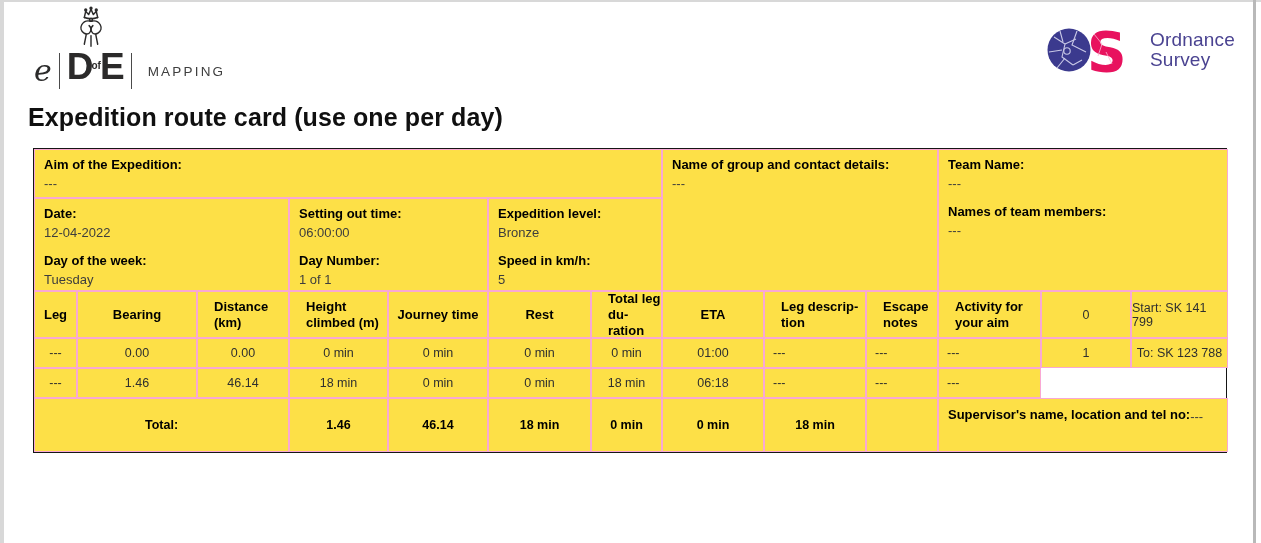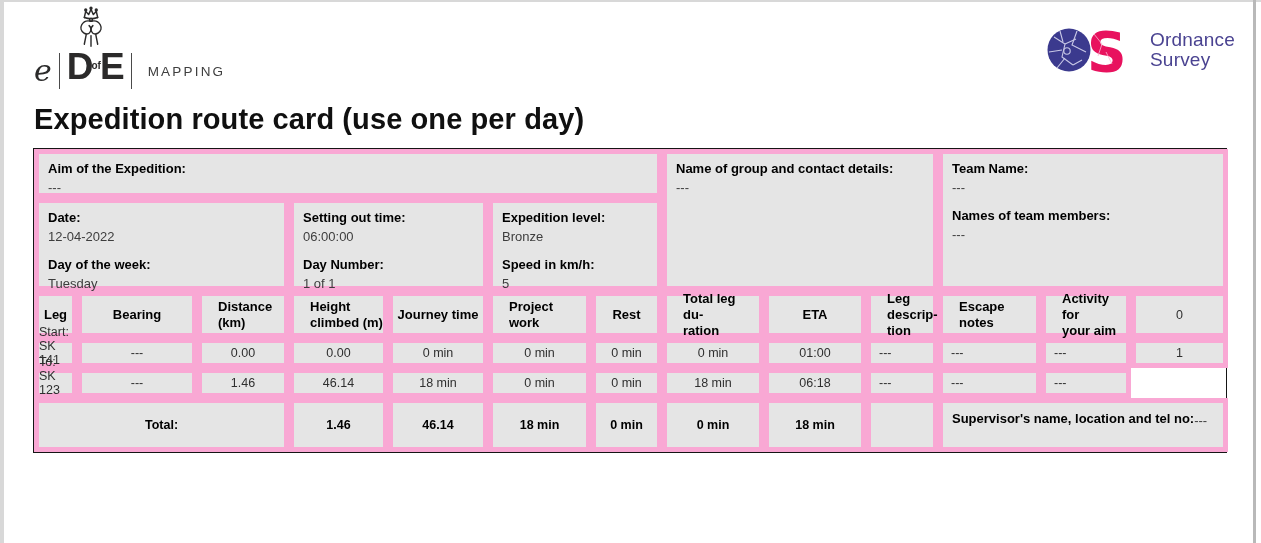--- a/index.html
+++ b/index.html
@@ -19,28 +19,28 @@
   .dofe-word { font-weight:900; font-size:37px; line-height:37px; letter-spacing:-1px; }
   .dofe-of { font-size:10px; font-weight:700; position:relative; top:-10px; letter-spacing:0; margin:0 -1px; }
   .dofe-mapping { margin-left:9px; font-size:13.5px; letter-spacing:2.2px; font-weight:500; color:#3f3f3f; }
   .dofe-emblem { position:absolute; left:71px; top:6px; }
 
   
   .oslogo { position:absolute; left:1046px; top:24px; display:flex; align-items:center; }
   .os-text { margin-left:22px; color:#4a4391; font-size:19px; line-height:20px; font-weight:500; letter-spacing:.2px; }
 
   
-  .page-title { position:absolute; left:34px; top:103px; font-size:29px; font-weight:800; color:#101010; letter-spacing:.1px;text-align:right; }
+  .page-title { position:absolute; left:28px; top:103px; font-size:25px; font-weight:800; color:#101010; letter-spacing:.1px;text-align:right; }
 
   
   .card { position:absolute; left:33px; top:148px; width:1194px; border:1px solid #151515;
           display:grid;
           grid-template-columns:43px 120px 92px 99px 100px 103px 71px 102px 102px 72px 103px 90px 97px;
           grid-template-rows:49px 93px 47px 30px 30px 54px; }
-  .cell { border:5px solid #f9a8d4; background:#e5e5e5; }
+  .cell { border:1px solid #f9a8d4; background:#fde047; }
   .s2 { grid-column:span 2; } .s3 { grid-column:span 3; } .s7 { grid-column:span 7; }
   .r2 { grid-row:span 2; }
 
   .fcell { padding:6px 9px; }
   .flabel { display:block; font-size:13px; font-weight:700; color:#000; line-height:17px; }
   .fvalue { display:block; font-size:13px; color:#3d3d3d; line-height:17px; margin-top:2px; }
   .fgap { margin-top:11px; }
 
   .th { display:flex; align-items:center; justify-content:center; text-align:center;
         font-size:13px; font-weight:700; color:#000; white-space:pre-line; line-height:16px; }
@@ -143,22 +143,20 @@
       <span class="fvalue">5</span>
     </div>
 
     <div class="cell th">Leg</div>
     <div class="cell th">Bearing</div>
     <div class="cell th l">Distance
 (km)</div>
     <div class="cell th l">Height
 climbed (m)</div>
     <div class="cell th">Journey time</div>
-    <div class="cell th l">Project
-work</div>
     <div class="cell th">Rest</div>
     <div class="cell th l">Total leg du-
 ration</div>
     <div class="cell th">ETA</div>
     <div class="cell th l">Leg descrip-
 tion</div>
     <div class="cell th l">Escape
 notes</div>
     <div class="cell th l">Activity for
 your aim</div>

